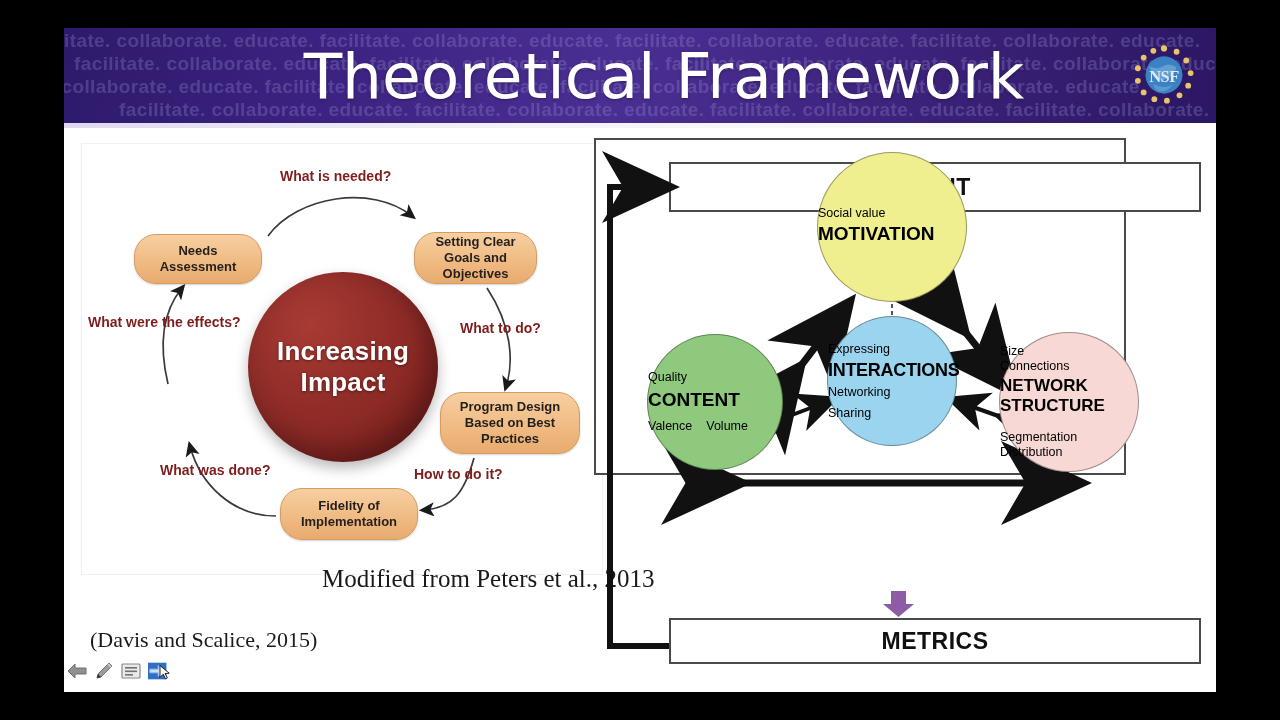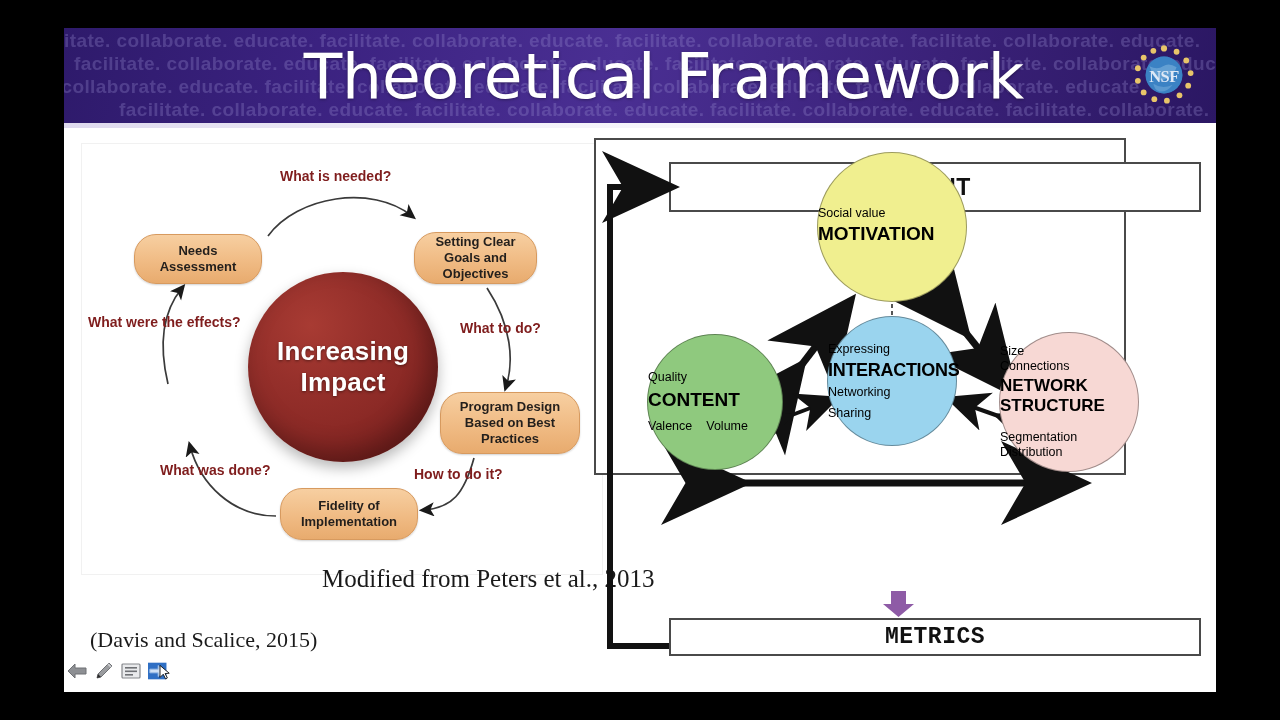--- a/index.html
+++ b/index.html
@@ -158,21 +158,21 @@
   #framework { position: absolute; left: 530px; top: 110px; width: 620px; height: 540px; }
   .fw-box {
     position: absolute;
     border: 2px solid #4a4a4a;
     background: #ffffff;
     display: flex; align-items: center; justify-content: center;
     font-size: 23px; font-weight: bold; color: #111;
     letter-spacing: .5px;
   }
   #box-input   { left: 75px;  top: 24px;  width: 532px; height: 50px; }
-  #box-metrics { left: 75px;  top: 480px; width: 532px; height: 38px; font-family: Liberation Mono, monospace; }
+  #box-metrics { left: 75px;  top: 480px; width: 532px; height: 46px; }
   #box-middle  { left: 75px;  top: 113px; width: 532px; height: 337px; border: 2px solid #4a4a4a; background:#fff; }
   .fw-circle {
     position: absolute;
     border-radius: 50%;
     display: flex; flex-direction: column;
     align-items: flex-start; justify-content: center;
     text-align: center;
     color: #000000;
     border: 1px solid rgba(0,0,0,.35);
     z-index: 3;

